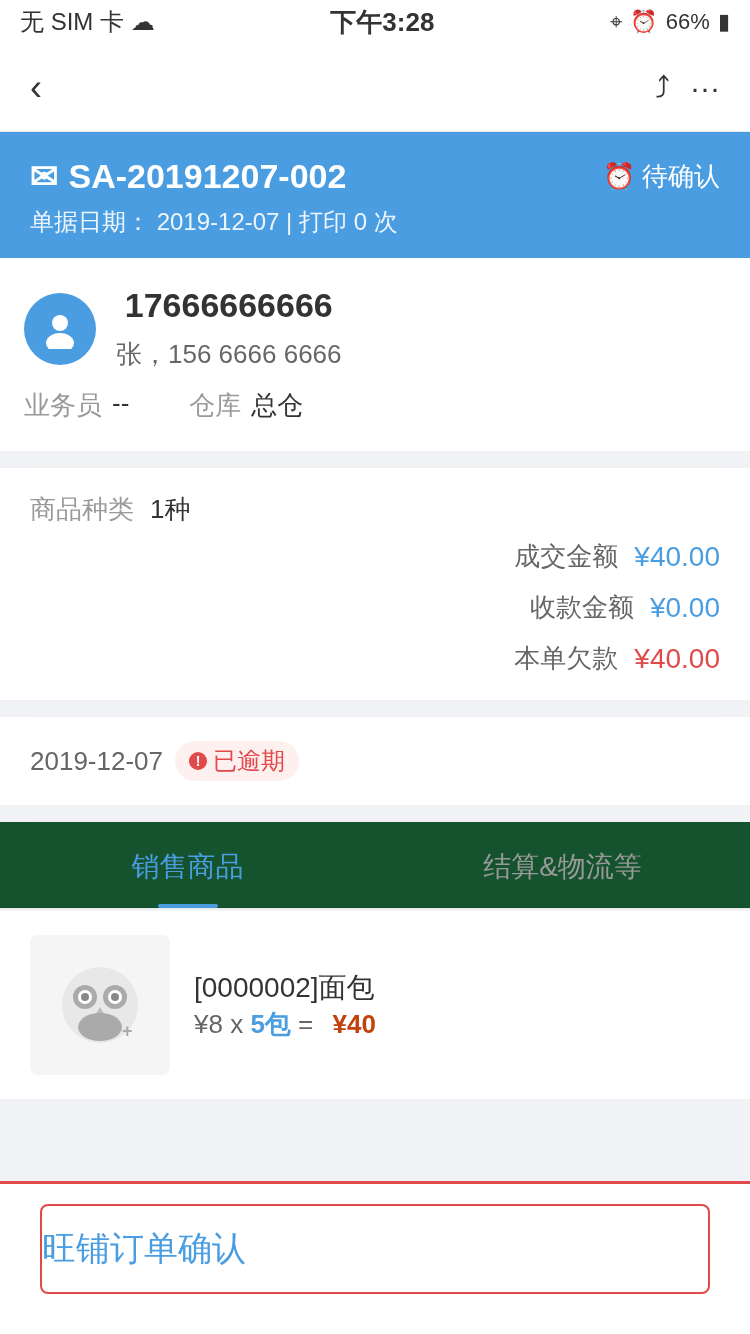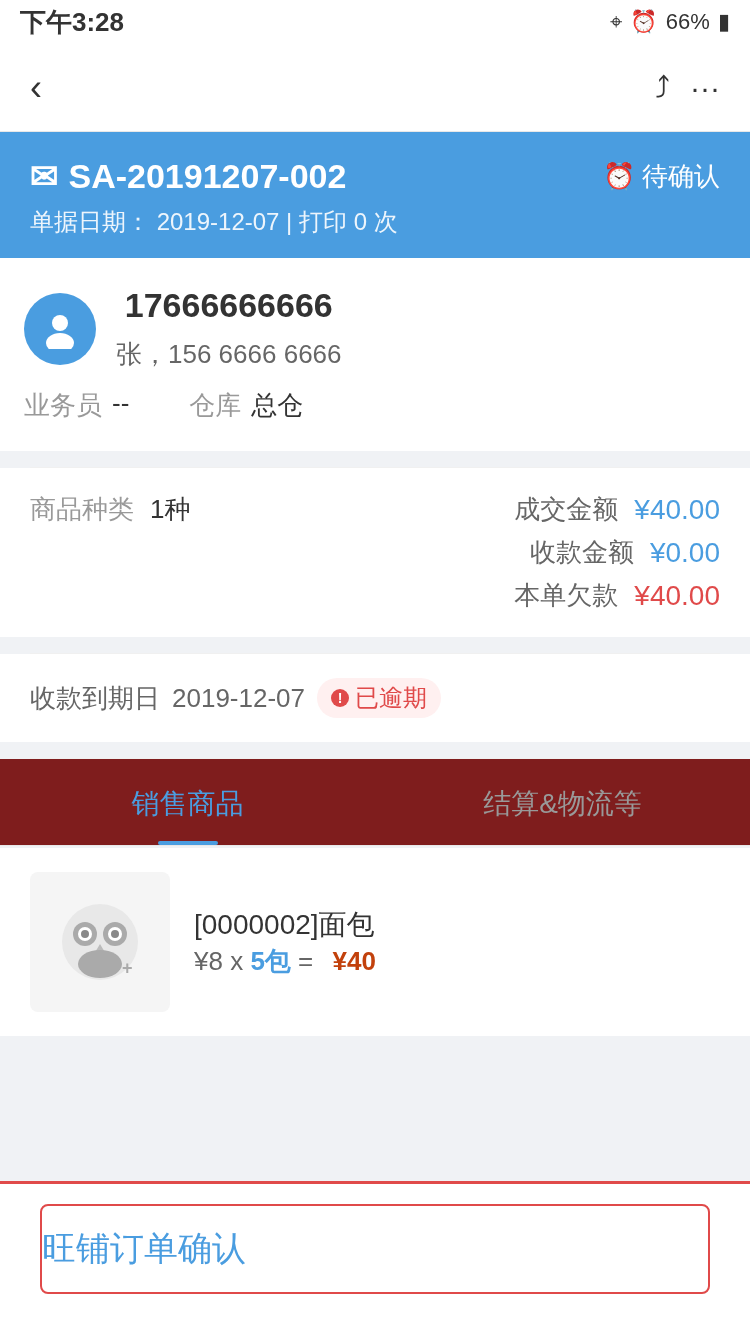--- a/index.html
+++ b/index.html
@@ -166,22 +166,23 @@
       display: flex;
       gap: 16px;
       align-items: center;
       justify-content: space-between;
     }
     .summary-type-label { color: #999; }
     .summary-type-value { color: #333; font-weight: 500; }
     .summary-right {
       display: flex;
       flex-direction: column;
-      gap: 8px;
+      gap: 16px;
       text-align: right;
+      margin-top: 47px;
     }
     .summary-row {
       display: flex;
       justify-content: flex-end;
       align-items: center;
       gap: 16px;
       font-size: 26px;
     }
     .summary-row-label { color: #666; }
     .amount-blue { color: #4a9de0; font-size: 28px; font-weight: 500; }
@@ -216,21 +217,21 @@
       display: flex;
       align-items: center;
       justify-content: center;
       color: #fff;
       font-size: 14px;
       font-weight: 700;
     }
 
     
     .tabs-container {
-      background: #7f1d1d;
+      background: #14532d;
       display: flex;
       border-bottom: 1px solid #e8e8e8;
     }
     .tab {
       flex: 1;
       text-align: center;
       padding: 26px 0 22px;
       font-size: 28px;
       color: #999;
       cursor: pointer;
@@ -315,20 +316,23 @@
       font-weight: 500;
       cursor: pointer;
       display: flex;
       align-items: center;
     }
   </style>
 </head>
 <body>
 
 <div class="status-bar">
+  <div class="status-left">
+    <span>无 SIM 卡 ☁</span>
+  </div>
   <div class="status-center">下午3:28</div>
   <div class="status-right">
     <span>⌖</span>
     <span>⏰</span>
     <span>66%</span>
     <span>▮</span>
   </div>
 </div>
 
 <div class="nav-bar">
@@ -403,21 +407,20 @@
     <div class="summary-row">
       <span class="summary-row-label">本单欠款</span>
       <span class="amount-red">¥40.00</span>
     </div>
   </div>
 </div>
 
 <div class="divider"></div>
 
 <div class="due-card">
-  <span>收款到期日</span>
   <span>2019-12-07</span>
   <span class="overdue-badge">
     <span class="overdue-dot">!</span>
     <span>已逾期</span>
   </span>
 </div>
 
 <div class="divider"></div>
 
 <div class="tabs-container">

